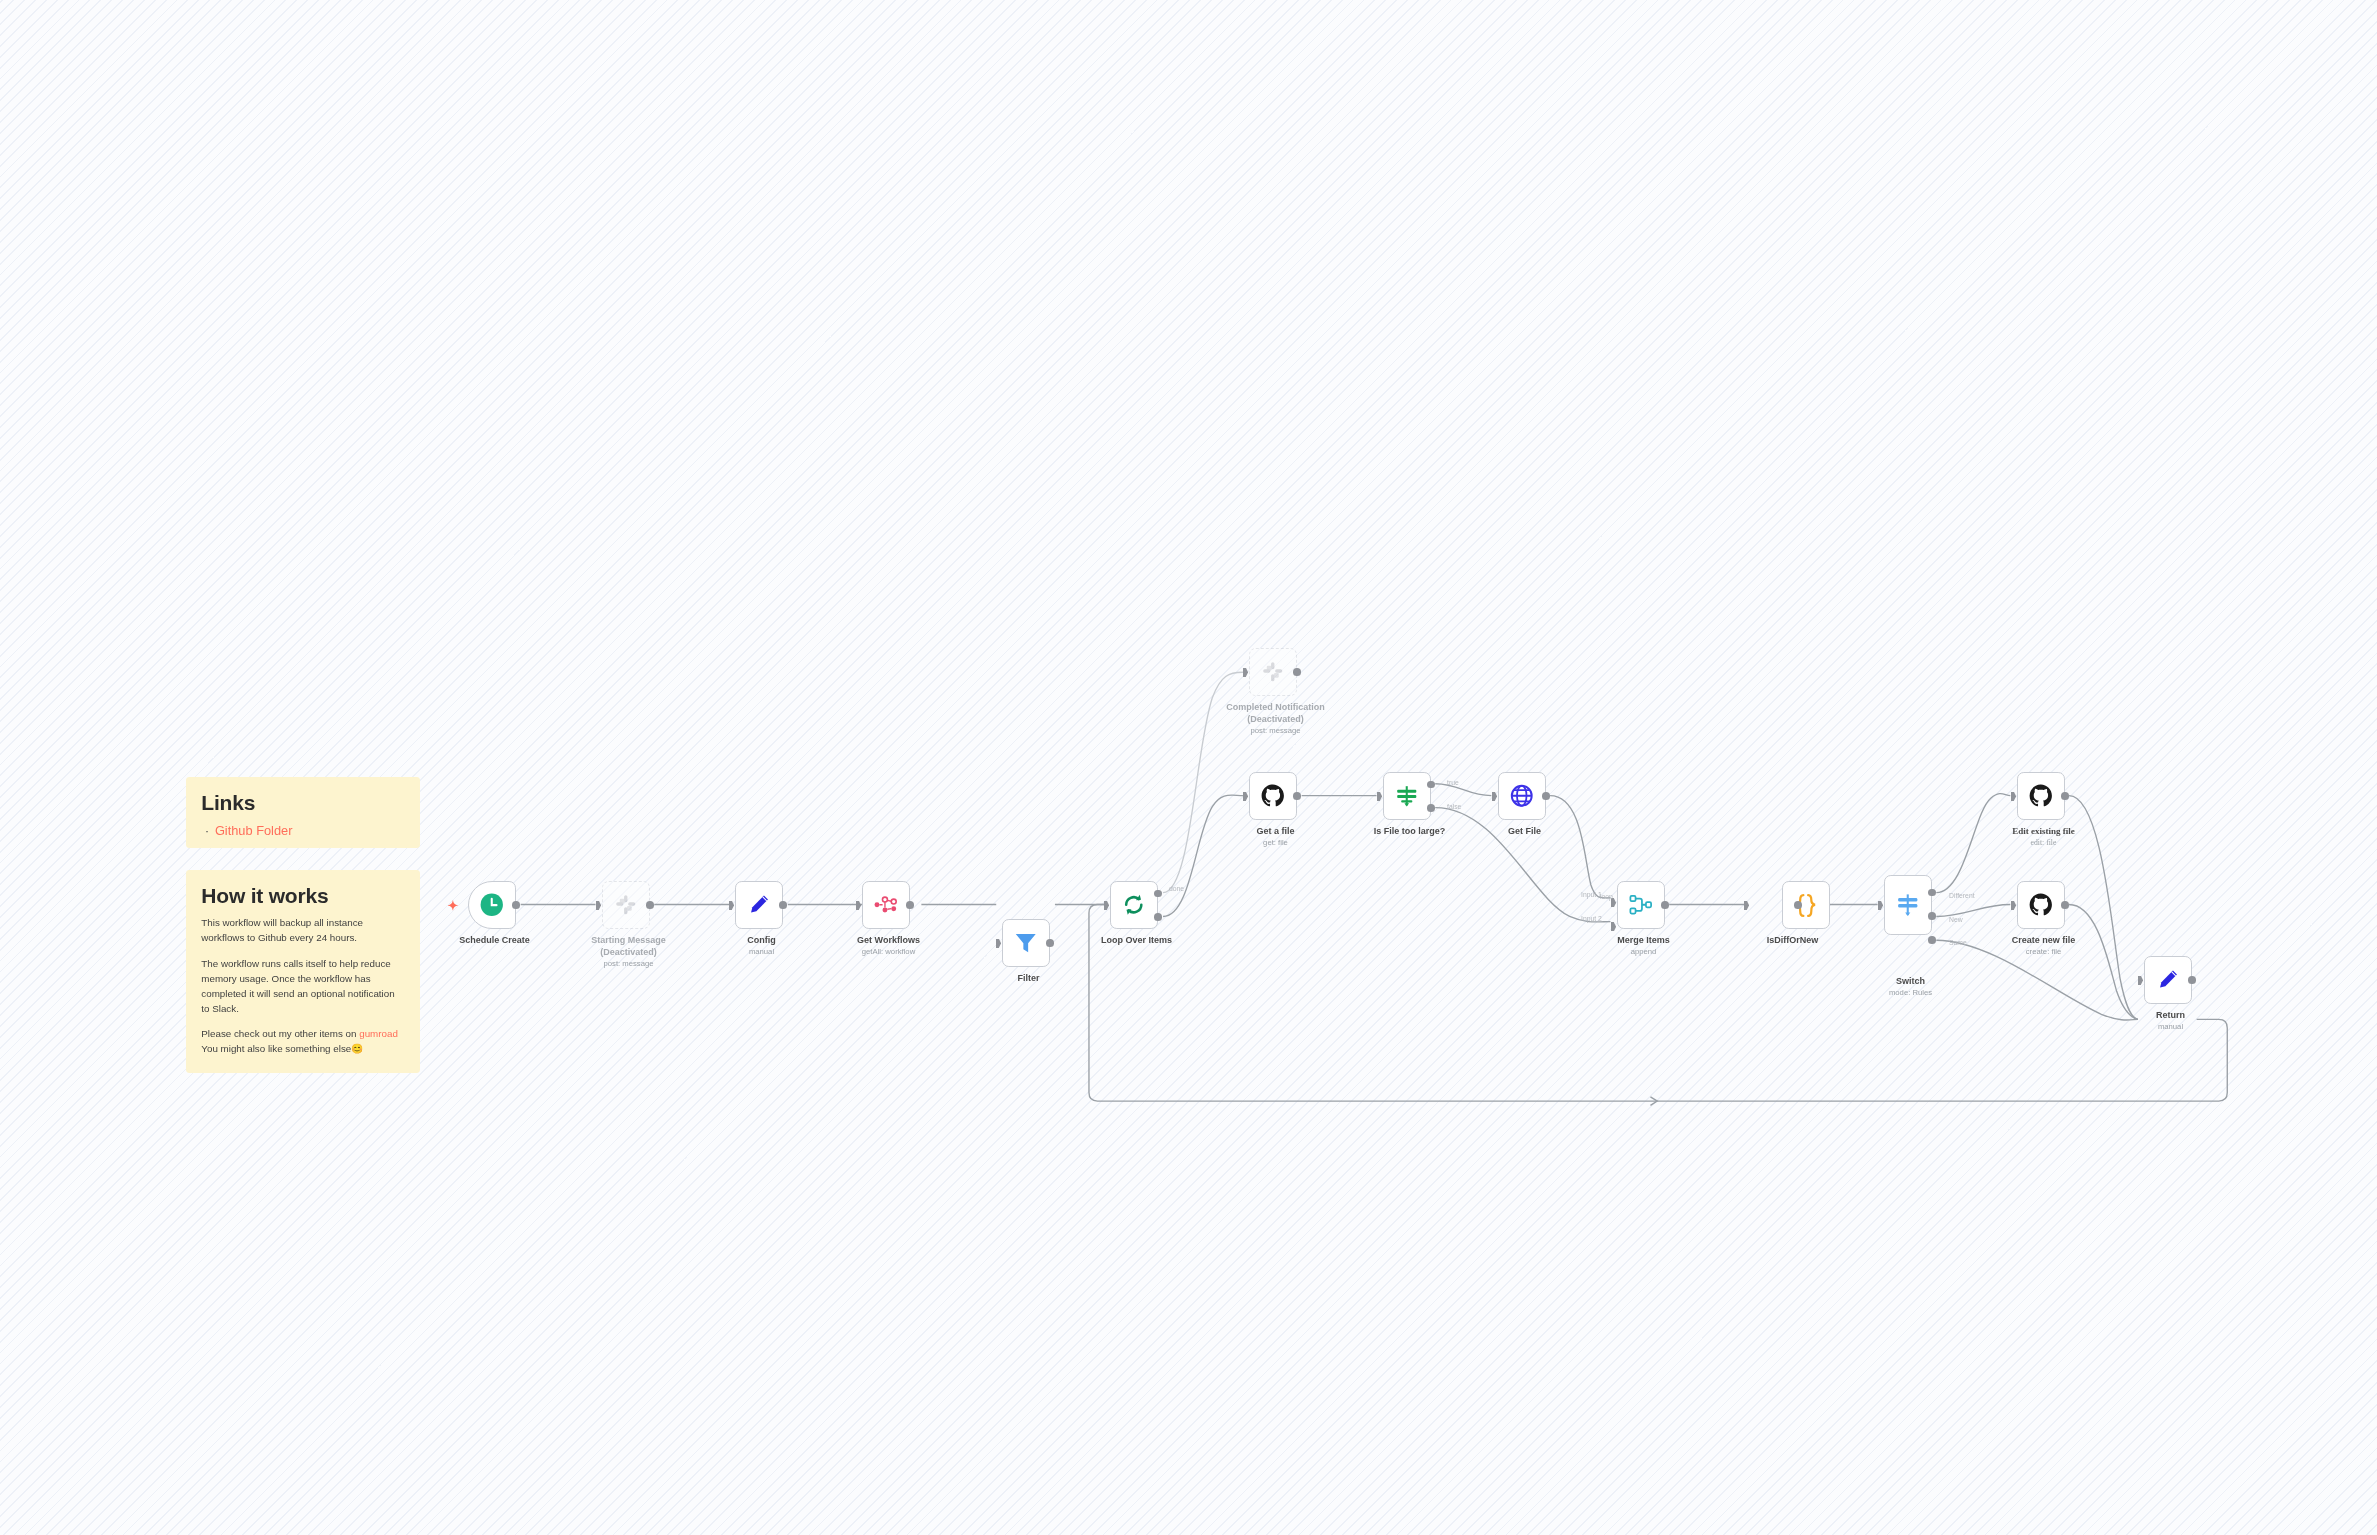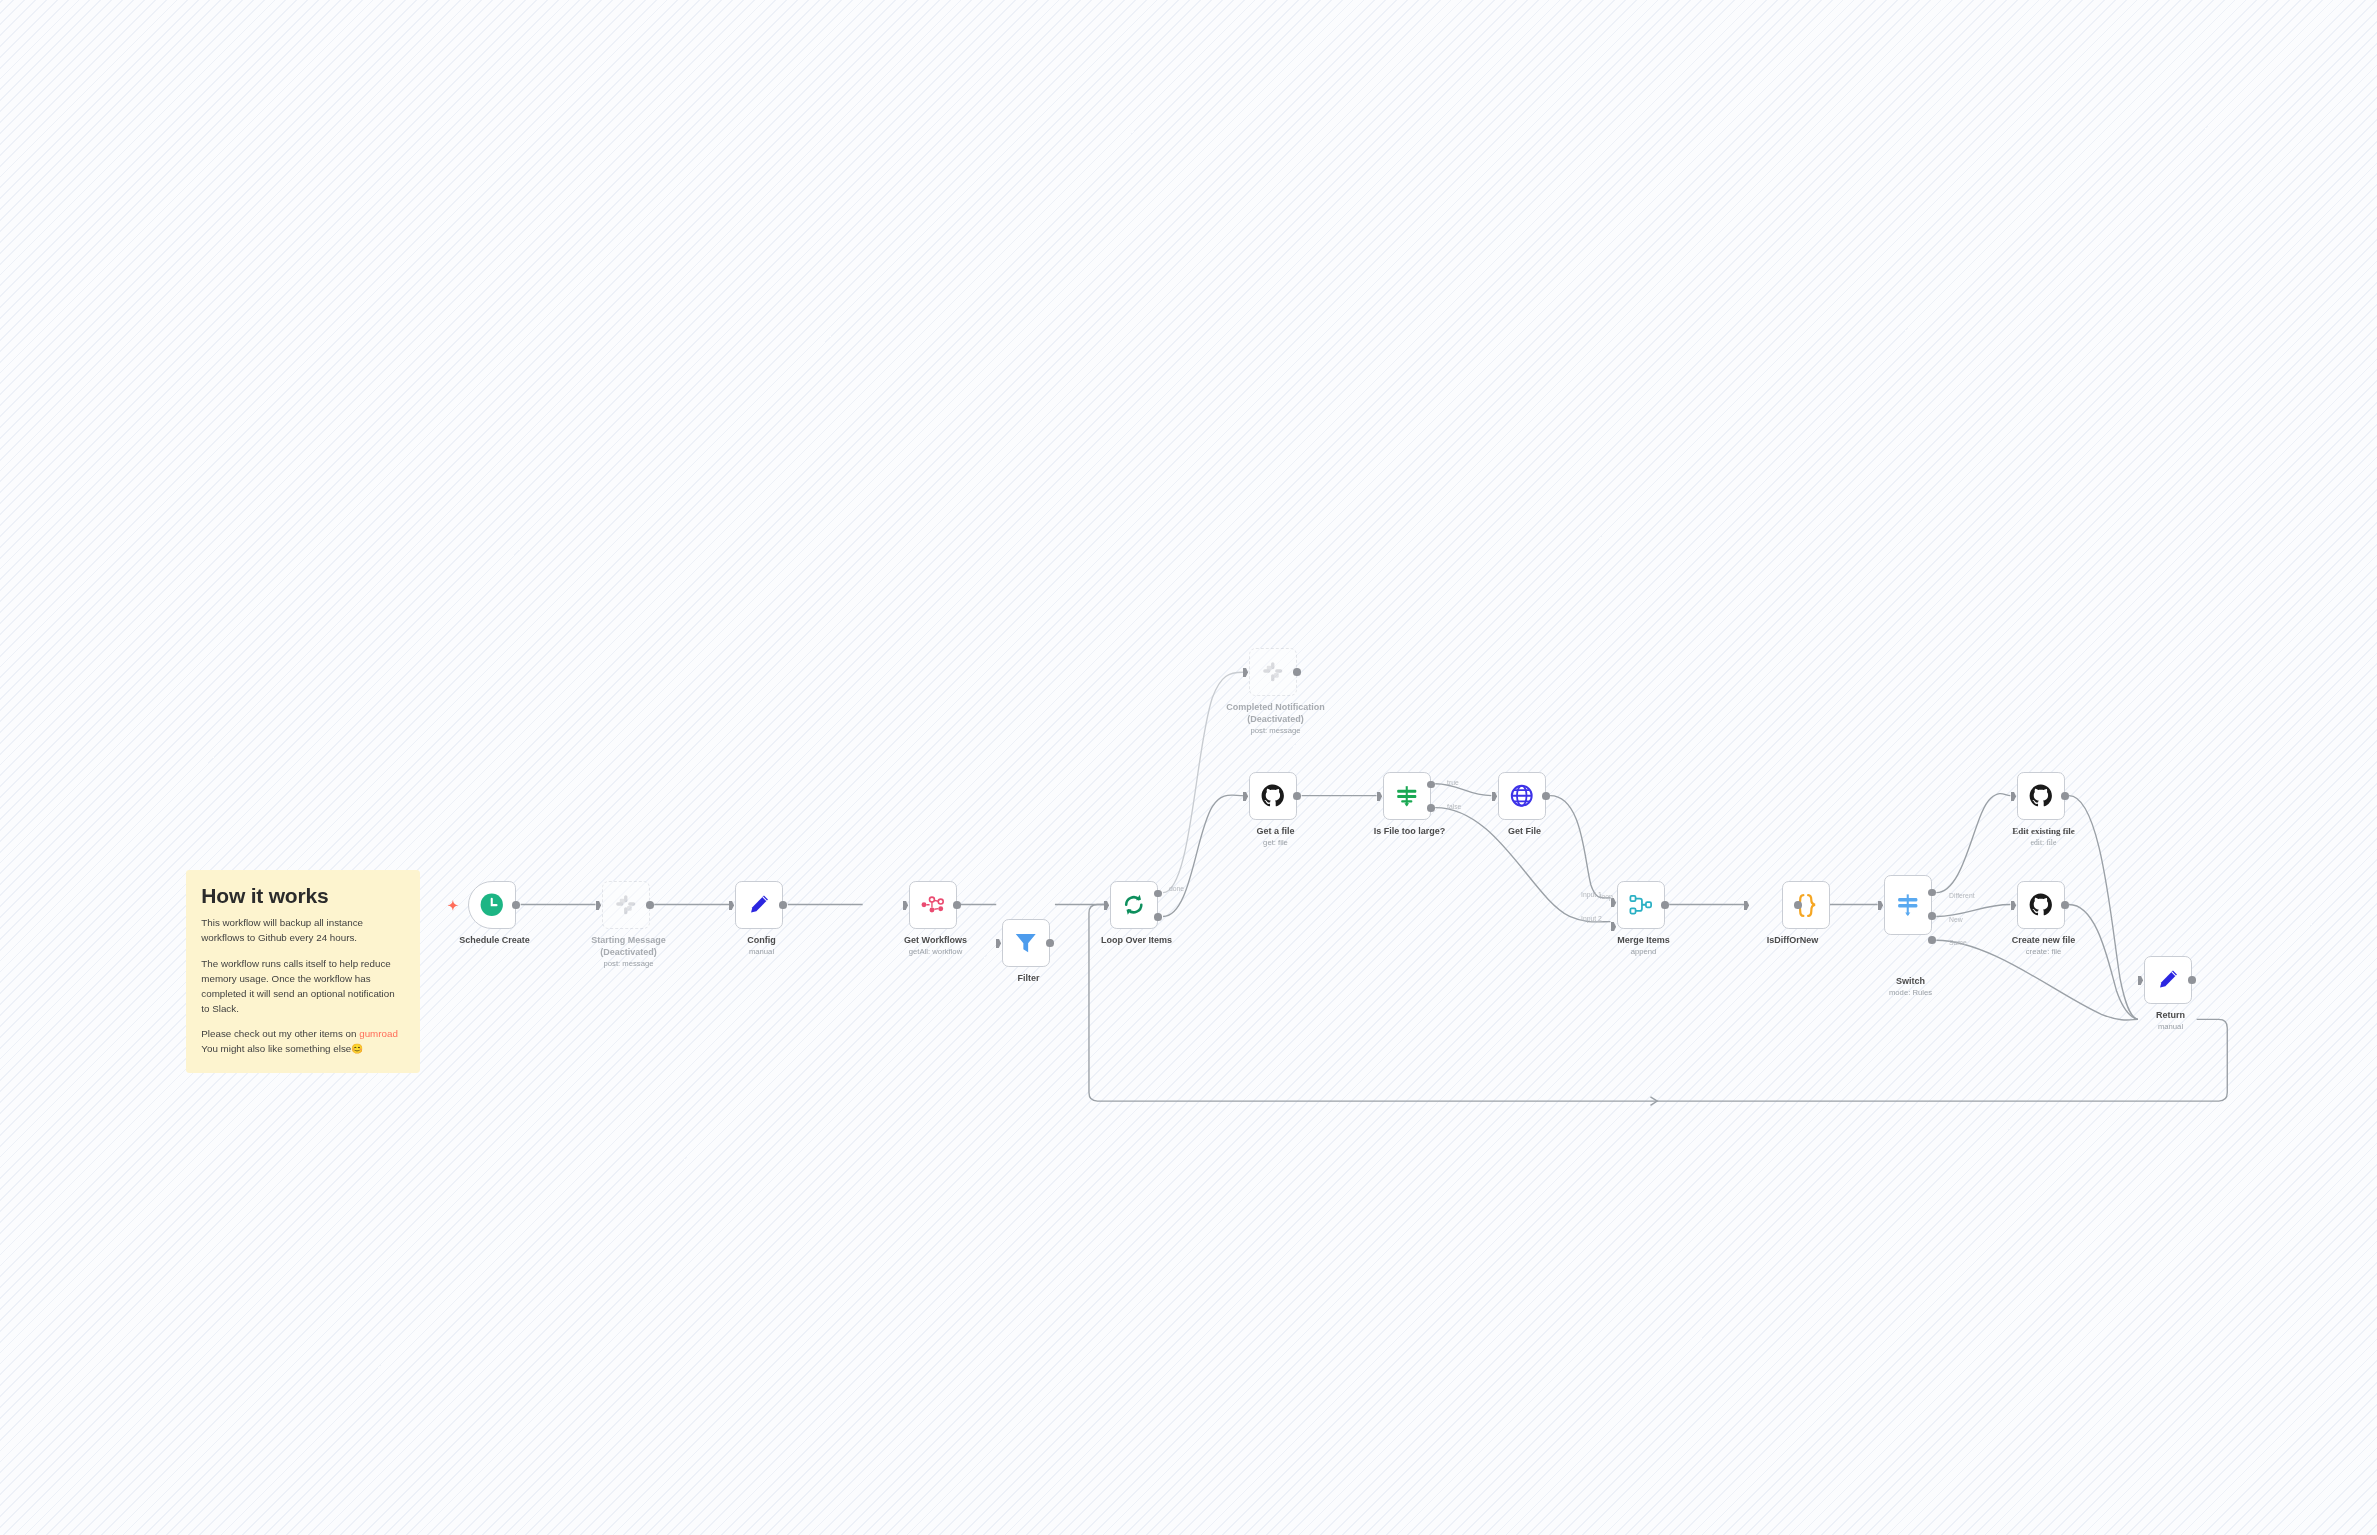--- a/index.html
+++ b/index.html
@@ -199,20 +199,28 @@
 
     <path class="edge" d="M2432,935 C2470,935 2482,1090 2492,1150 C2498,1180 2504,1196 2513,1198"></path>
 
     <path class="edge" d="M2432,1063 C2465,1063 2478,1130 2488,1165 C2496,1188 2504,1196 2513,1198"></path>
 
     <path class="edge" d="M2582,1198 H2608 Q2618,1198 2618,1208 V1284 Q2618,1294 2608,1294 H1290 Q1280,1294 1280,1284 V1073 Q1280,1063 1290,1063 H1298"></path>
 
     <path class="edge" d="M1940,1289 l8,5 l-8,5"></path>
   </svg>
 
+  <div class="sticky" style="left:186px; top:777px; width:234px; height:71px;">
+    <h2>Links</h2>
+    <ul>
+      <li>
+        <a href="#" class="sticky-link">Github Folder</a>
+      </li>
+    </ul>
+  </div>
 
   <div class="sticky" style="left:186px; top:870px; width:234px; height:203px;">
     <h2>How it works</h2>
     <div id="hiw-body">
         <p>This workflow will backup all instance workflows to Github every 24 hours.</p>
         <p>The workflow runs calls itself to help reduce memory usage. Once the workflow has completed it will send an optional notification to Slack.</p>
         <p>Please check out my other items on <a href="#" class="inline-link">gumroad</a><br>You might also like something else😊</p>
       </div>
   </div>
 
@@ -247,21 +255,21 @@
         <div class="node" style="position: relative; left: 0px; top: 0px;">
           <svg class="node-icon" viewBox="0 0 32 32">
             <path d="M22.5 4.5l5 5-14.5 14.5-6.6 1.6 1.6-6.6z" fill="#2b26e0"></path>
             <path d="M21 6l5 5" stroke="#fff" stroke-width="1.3"></path>
           </svg>
         </div>
         <div class="ep-in bar" style="left: -6px; top: 19.6px;"></div>
         <div class="ep-out" style="left: 44px; top: 20.4px;"></div>
         <div class="node-label">Config<span class="node-sub">manual</span></div>
       </div>
-      <div style="position: absolute; left: 909px; top: 881px; width: 53px;">
+      <div style="position: absolute; left: 862px; top: 881px; width: 53px;">
         <div class="node" style="position: relative; left: 0px; top: 0px;">
           <svg class="node-icon" viewBox="0 0 32 32">
         <circle cx="5" cy="16" r="3.1" fill="#ea4b71"></circle>
         <circle cx="15" cy="9.5" r="3.1" fill="none" stroke="#ea4b71" stroke-width="2"></circle>
         <circle cx="15" cy="22.5" r="3.1" fill="#ea4b71"></circle>
         <circle cx="26" cy="12" r="3.1" fill="none" stroke="#ea4b71" stroke-width="2"></circle>
         <circle cx="26" cy="21" r="3.1" fill="#ea4b71"></circle>
         <path d="M8 16h4M18 10.4l5 1.2M18 21.6l5-.8M15 12.6v6.8" stroke="#ea4b71" stroke-width="1.7" fill="none"></path>
       </svg>
         </div>

